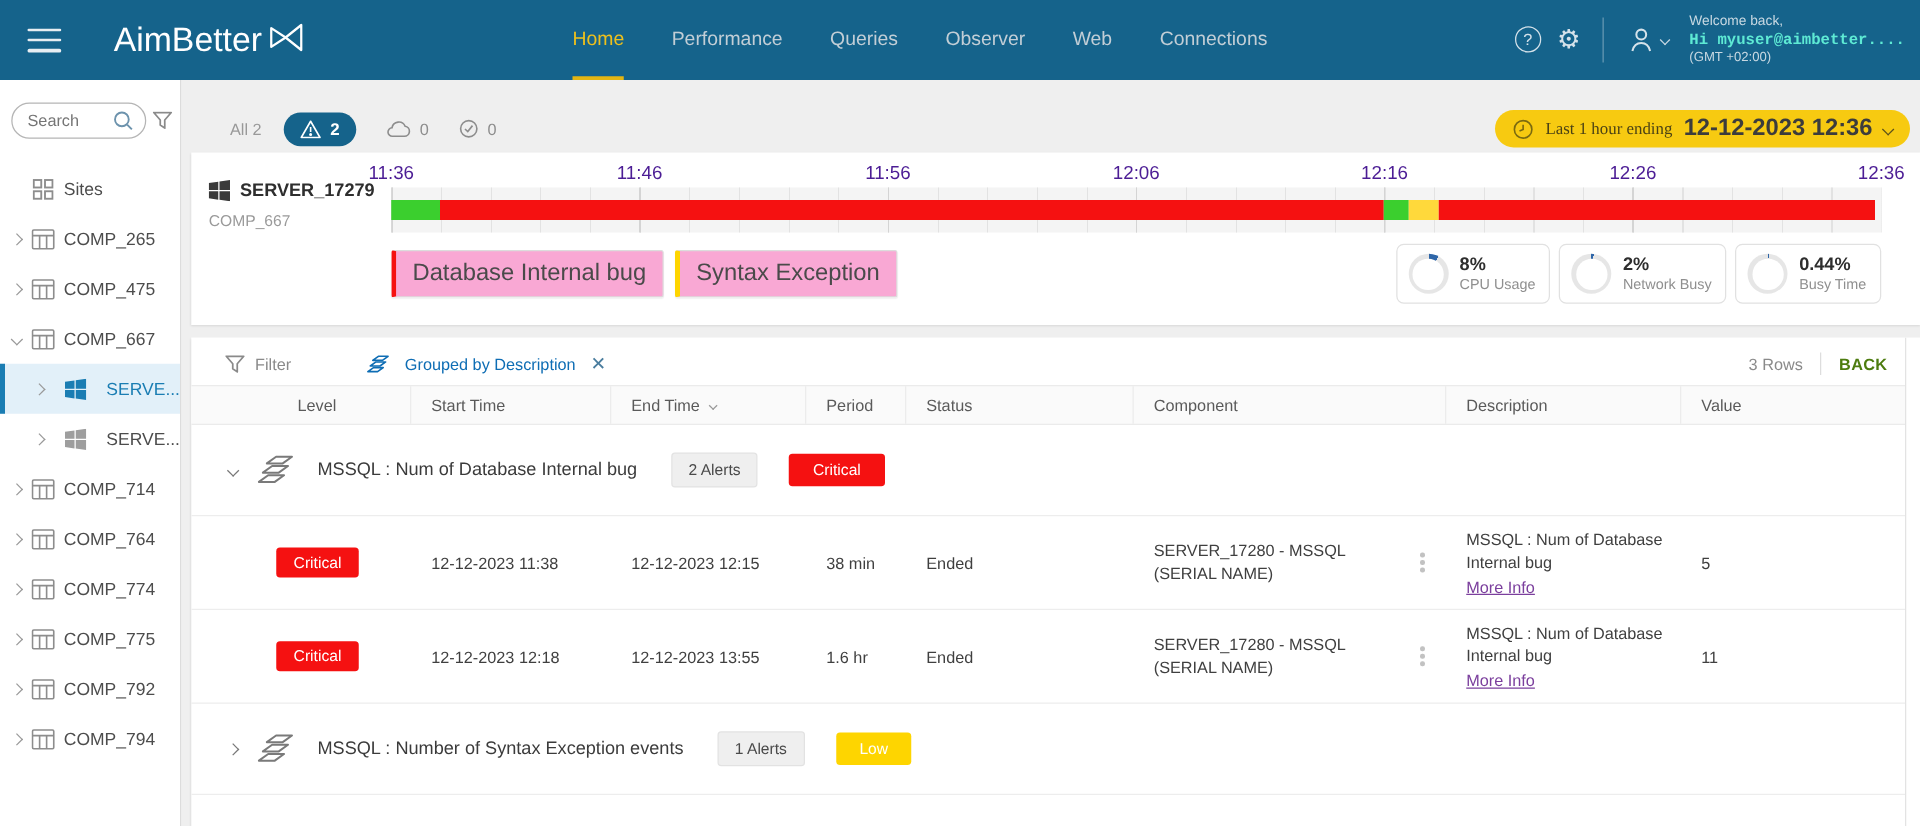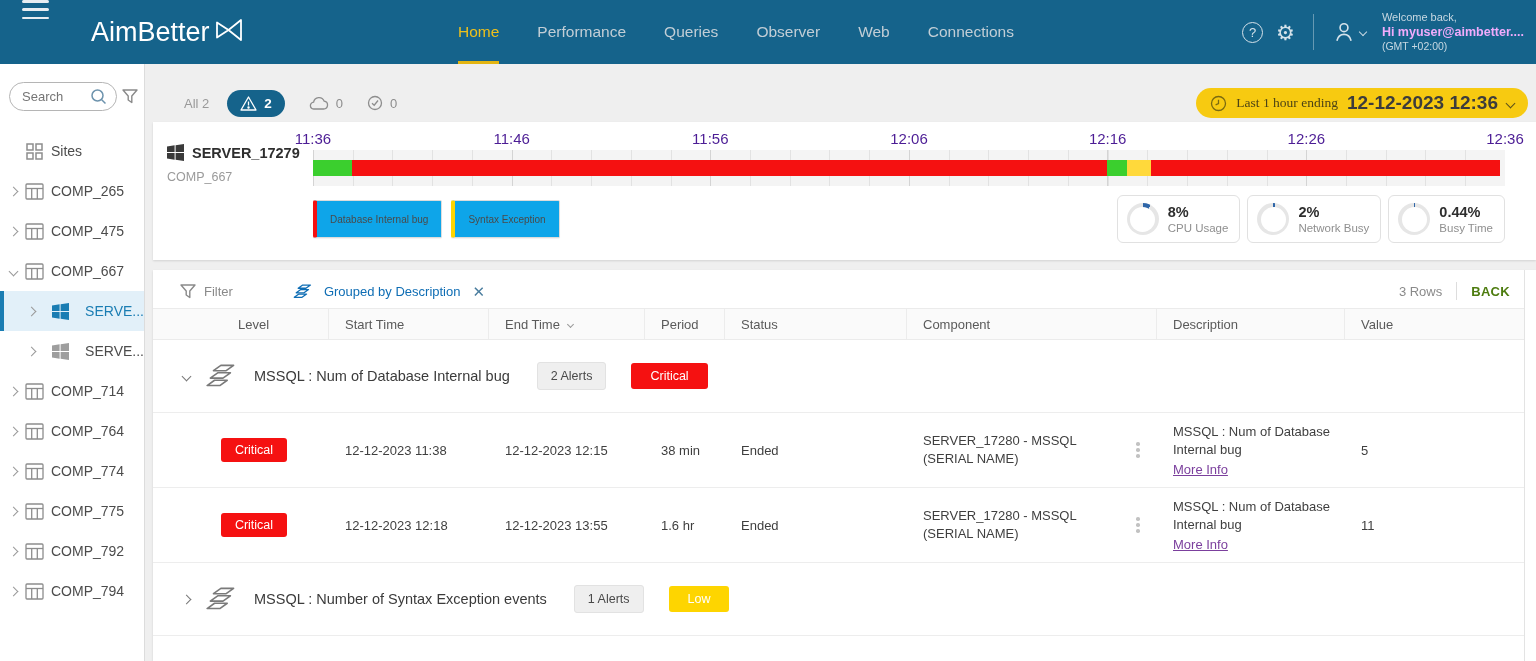--- a/index.html
+++ b/index.html
@@ -1,35 +1,35 @@
 <!DOCTYPE html>
 <html><head>
 <meta charset="utf-8">
 <style>
   *{box-sizing:border-box;margin:0;padding:0;}
   body{margin:0;background:#e9e9e9;font-family:"Liberation Sans",sans-serif;}
   .app{position:relative;width:1536px;height:661px;overflow:hidden;background:#efefef;}
 
   
-  .topbar{position:absolute;top:0;left:0;right:0;height:64px;background:#15638b;display:flex;z-index:5;}
+  .topbar{position:absolute;top:0;left:0;right:0;height:64px;background:#15638b;display:flex;align-items:center;z-index:5;}
   .burger{width:27px;height:19px;margin-left:22px;display:flex;flex-direction:column;justify-content:space-between;cursor:pointer;}
   .burger i{height:2.5px;background:#e8eef2;border-radius:2px;display:block;}
   .logo{display:flex;align-items:center;margin-left:42px;color:#fff;font-size:27px;font-weight:400;}
   .logo svg{margin-left:4px;margin-top:-4px;}
   .nav{position:absolute;left:458px;top:0;height:64px;display:flex;gap:38px;}
   .nav-item{display:flex;align-items:center;height:100%;font-size:15.5px;color:#c2ced6;cursor:pointer;border-bottom:3px solid transparent;padding-top:3px;}
   .nav-item.active{color:#eec01c;border-bottom-color:#e3b512;}
   .top-right{margin-left:auto;display:flex;align-items:center;margin-right:12px;gap:13px;}
   .help-icon{width:21px;height:21px;border:1.6px solid #d5e2ea;border-radius:50%;color:#d5e2ea;font-size:13px;display:flex;align-items:center;justify-content:center;cursor:pointer;}
   .gear-icon{color:#d5e2ea;font-size:21px;line-height:1;cursor:pointer;}
   .vdiv{width:1px;height:36px;background:rgba(255,255,255,.35);margin:0 5px;}
   .user-wrap{display:flex;align-items:center;gap:4px;cursor:pointer;}
   .welcome{line-height:1.28;margin-left:3px;}
   .w1{font-size:11px;color:#c7d8e2;}
-  .w2{font-size:12.5px;color:#f0abfc;font-weight:bold;}
+  .w2{font-size:12.5px;color:#5eead4;font-weight:bold;font-family:Liberation Mono, monospace;}
   .w3{font-size:10.5px;color:#c7d8e2;}
 
   
   .chev{display:inline-block;width:7px;height:7px;border-right:1.6px solid #999;border-bottom:1.6px solid #999;flex:0 0 auto;}
   .chev.right{transform:rotate(-45deg);}
   .chev.down{transform:rotate(45deg);}
   .chev.hide{visibility:hidden;}
   .chev.light{border-color:#c7d8e2;width:6px;height:6px;}
   .chev.dark{border-color:#5c511a;}
   .chev.sm{width:5px;height:5px;}
@@ -68,21 +68,21 @@
   .server-row{display:flex;align-items:center;gap:8px;}
   .server-name{font-size:14.5px;font-weight:bold;color:#2e2e2e;}
   .comp-name{margin-top:9px;font-size:12.5px;color:#9a9a9a;}
   .tl-axis{position:relative;height:22px;margin-right:31px;}
   .tl-axis span{position:absolute;top:2px;transform:translateX(-50%);font-size:15px;color:#4c1d95;white-space:nowrap;}
   .tl-track{position:relative;height:36px;margin-right:31px;background:#f4f4f4;cursor:pointer;
     background-image:repeating-linear-gradient(90deg,#d4d4d4 0 1px,transparent 1px 198.6px),
                      repeating-linear-gradient(90deg,#e2e2e2 0 1px,transparent 1px 39.73px);}
   .tl-seg{position:absolute;top:10px;height:16px;}
   .tl-bottom{grid-column:1/3;display:flex;align-items:center;height:74px;padding:0 31px 8px 160px;}
-  .chip{display:flex;align-items:center;height:38px;padding:0 13px;border:1px solid #dcdcdc;border-left:4px solid #f51111;background:#0ea5e9;font-size:10px;color:#4a4a4a;margin-right:9px;box-shadow:0 1px 1px rgba(0,0,0,.06);border-radius:2px;}
+  .chip{display:flex;align-items:center;height:38px;padding:0 13px;border:1px solid #dcdcdc;border-left:4px solid #f51111;background:#f9a8d4;font-size:19px;color:#4a4a4a;margin-right:9px;box-shadow:0 1px 1px rgba(0,0,0,.06);border-radius:2px;}
   .gauges{margin-left:auto;display:flex;gap:7px;}
   .gauge{display:flex;align-items:center;gap:9px;border:1px solid #e1e1e1;border-radius:6px;background:#fff;padding:7px 11px 7px 9px;cursor:pointer;}
   .gauge-ring{width:32px;height:32px;border-radius:50%;position:relative;flex:0 0 auto;}
   .gauge-ring::after{content:"";position:absolute;inset:3.5px;background:#fff;border-radius:50%;}
   .gauge-ring.thick::after{inset:6.5px;}
   .gval{font-size:14.5px;font-weight:bold;color:#2e2e2e;line-height:1.2;}
   .glab{font-size:11.5px;color:#8f8f8f;margin-top:1px;}
 
   
   .table-card{background:#fff;margin:10px 0 0 7px;flex:1;box-shadow:0 1px 2px rgba(0,0,0,.12);overflow:hidden;}

